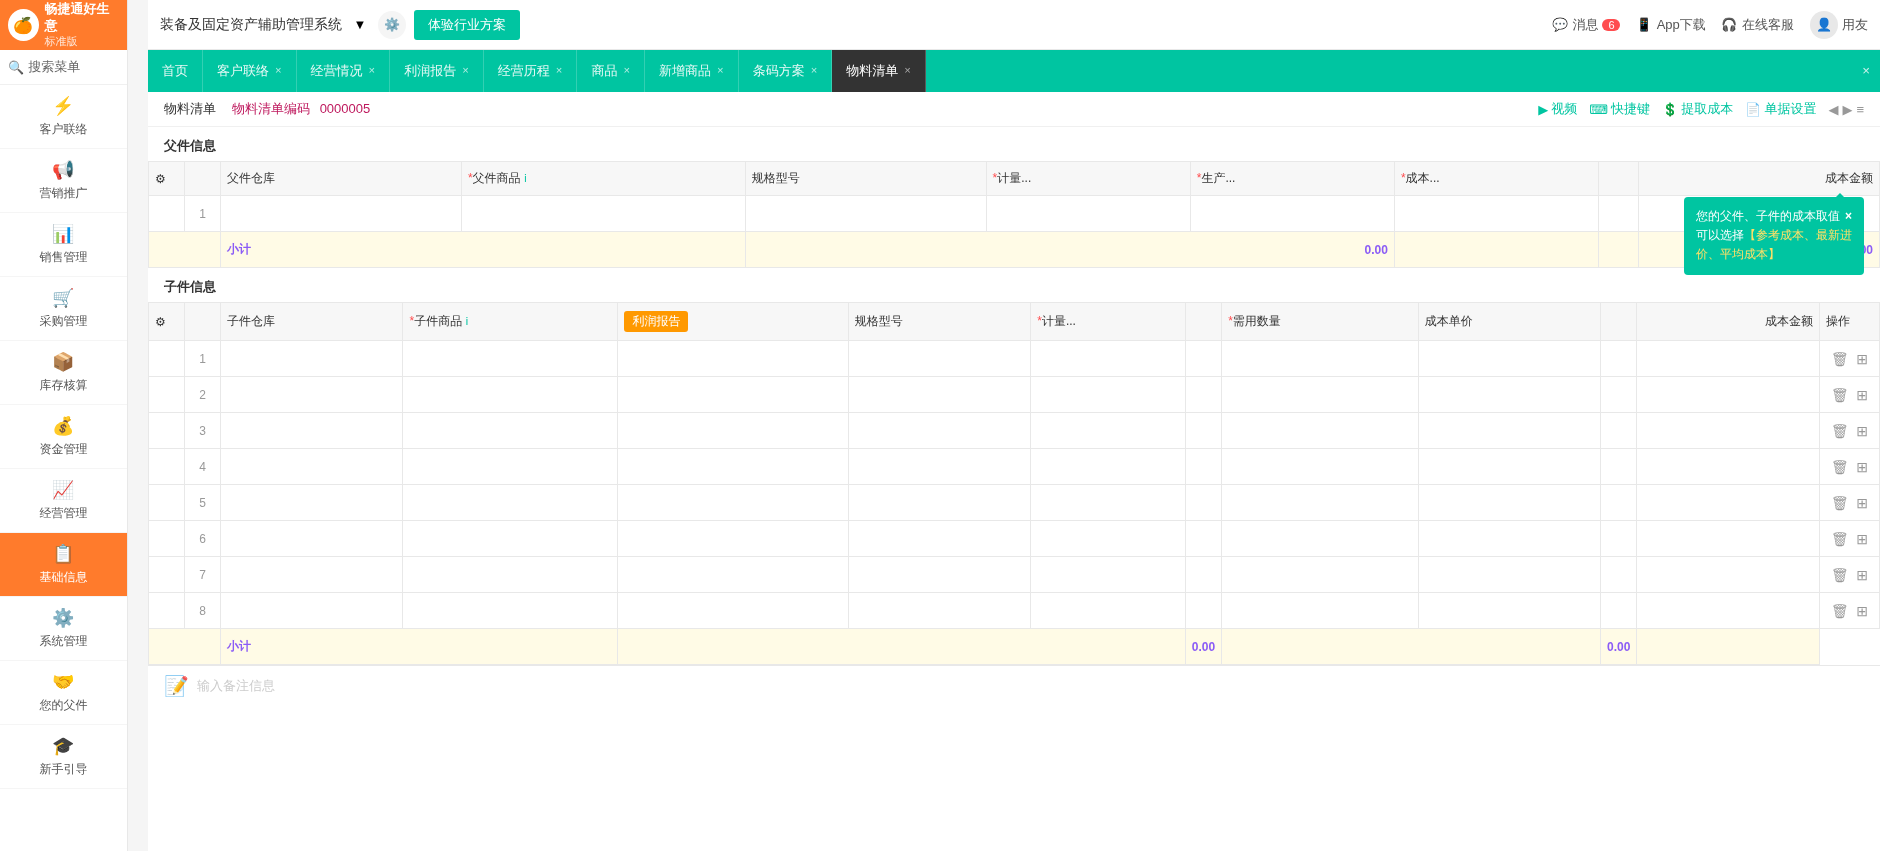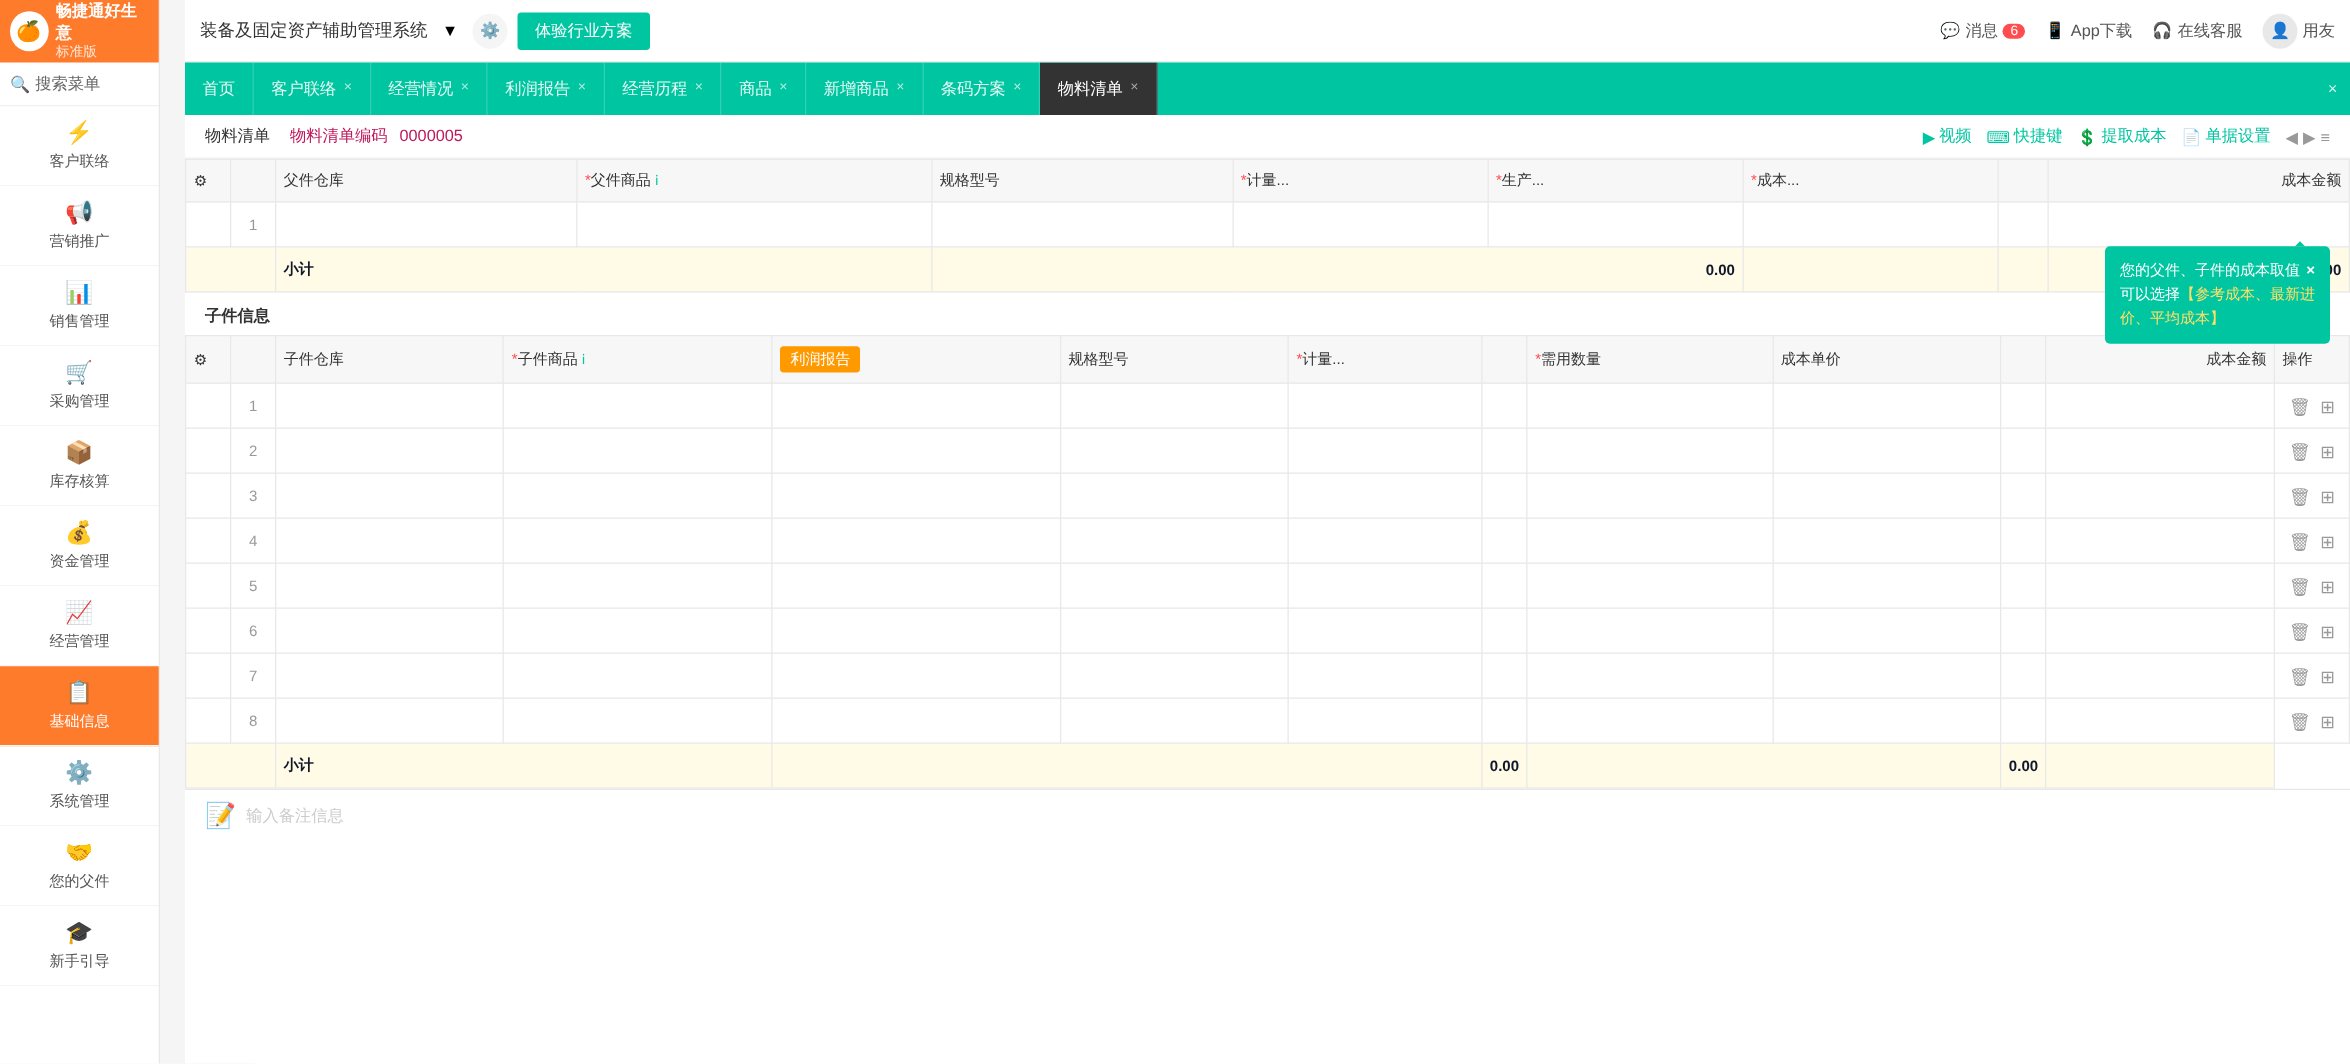--- a/index.html
+++ b/index.html
@@ -162,21 +162,21 @@
     }
     .data-table td {
       border: 1px solid #e8e8e8;
       padding: 6px;
       height: 36px;
     }
     .data-table .required { color: #ff4d4f; }
     .subtotal-row td {
       background: #fffbe6;
       font-weight: bold;
-      color: #0f172a;
+      color: #8b5cf6;
       padding: 8px 6px;
     }
     .col-settings { width: 36px; text-align: center; }
     .col-num { width: 36px; text-align: center; color: #999; }
     .col-action { width: 60px; text-align: center; }
     .action-icon { cursor: pointer; color: #999; font-size: 14px; margin: 0 2px; }
 
     
     .scan-btn {
       background: #ff9900;
@@ -392,20 +392,21 @@
           <span style="cursor:pointer;">≡</span>
         </div>
       </div>
     </div>
 
     <div class="tooltip-popup">
       <span class="tooltip-close">×</span>
       <span>您的父件、子件的成本取值可以选择<span class="tooltip-highlight">【参考成本、最新进价、平均成本】</span></span>
     </div>
 
+    <div class="section-title">父件信息</div>
     <div style="padding: 0 0 0 0;">
       <table class="data-table">
         <thead>
           <tr>
             <th class="col-settings"><span>⚙</span></th>
             <th style="width:36px;"></th>
             <th>父件仓库</th>
             <th><span class="required">*</span>父件商品 <span style="color:#00c5a1;font-size:11px;">ℹ</span></th>
             <th>规格型号</th>
             <th><span class="required">*</span>计量...</th>

